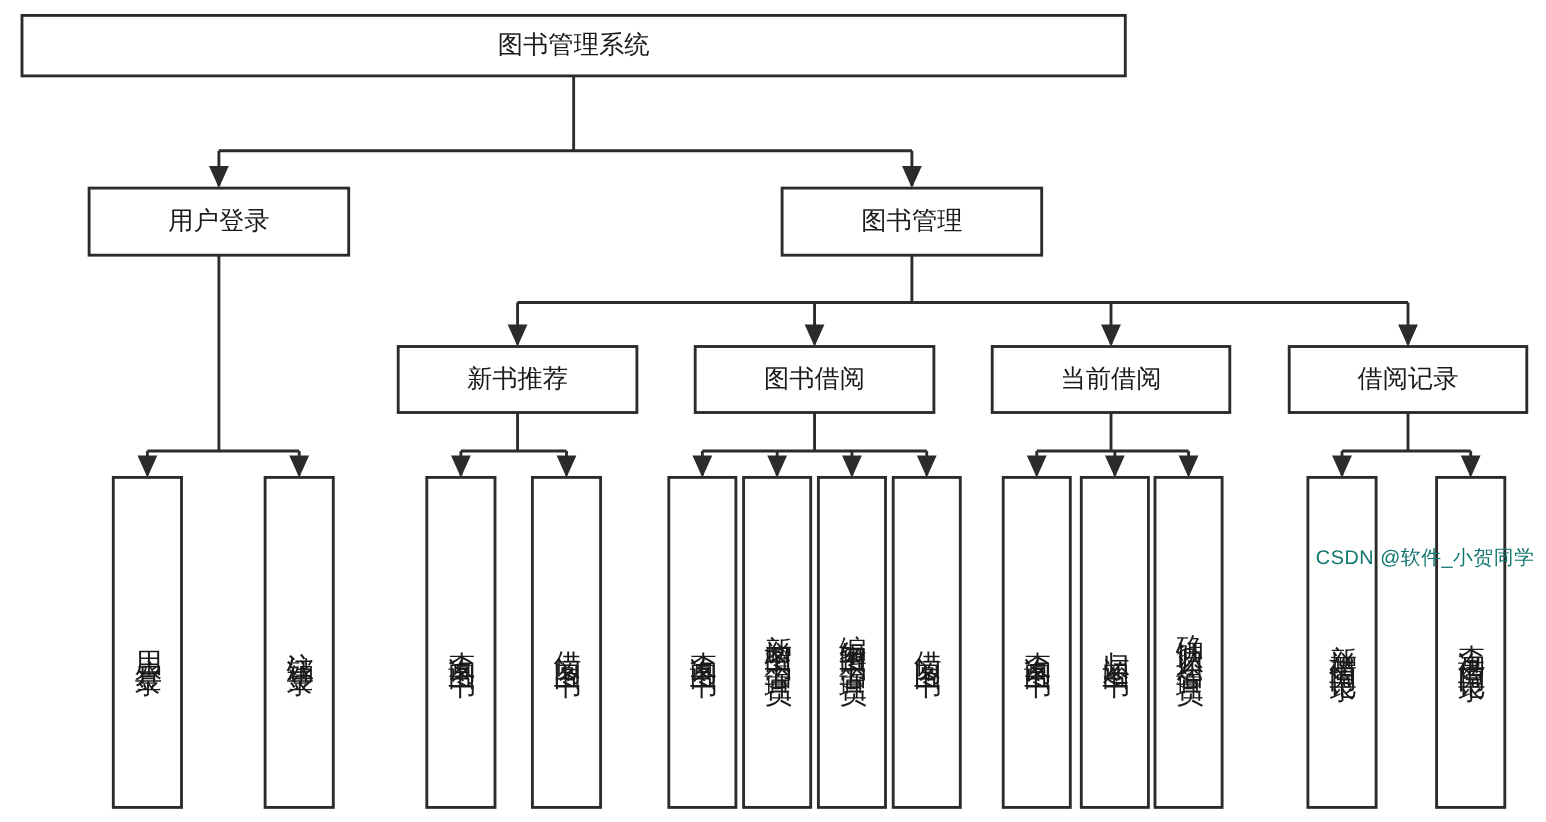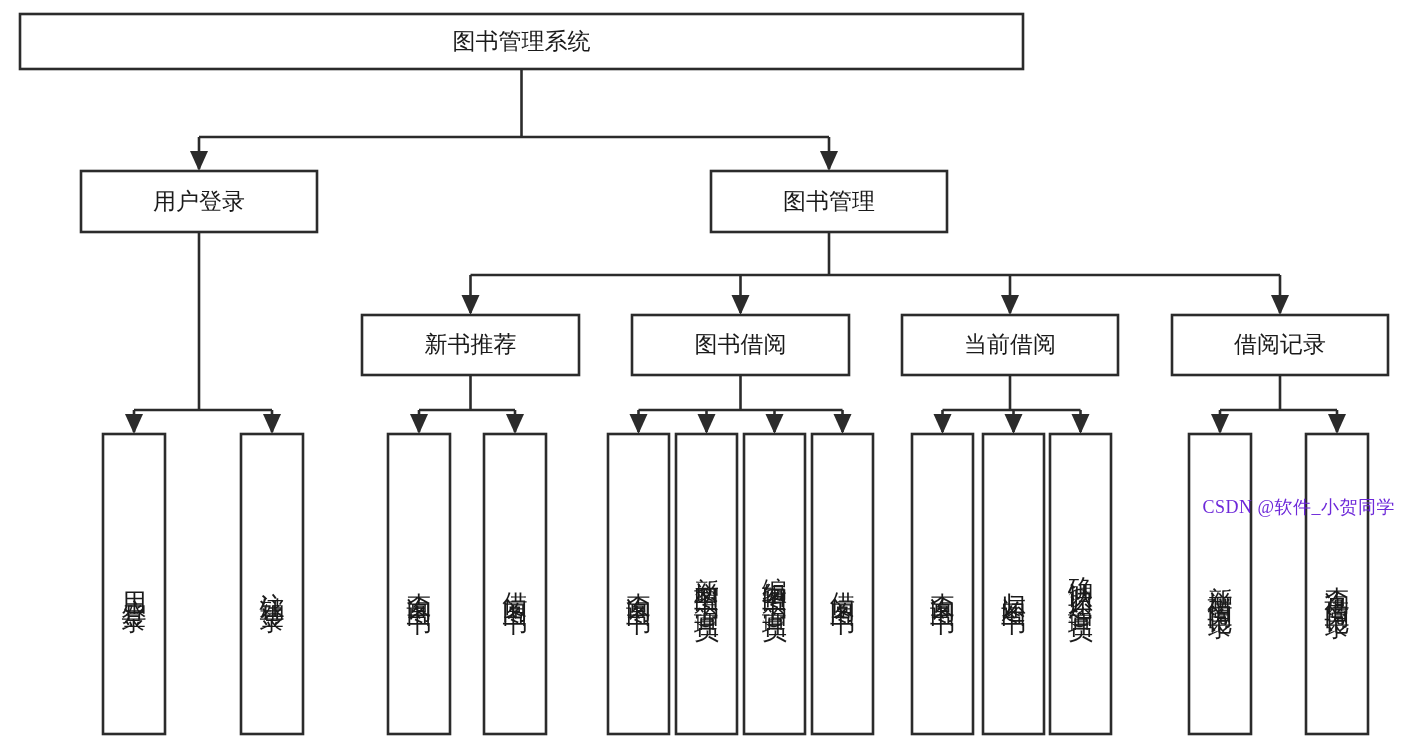--- a/index.html
+++ b/index.html
@@ -66,23 +66,23 @@
     font-size: 25px;
     line-height: 1;
     letter-spacing: 6px;
     color: #1a1a1a;
     white-space: nowrap;
   }
   #watermark {
     position: absolute;
     right: 10px;
     bottom: 6px;
-    font-family: Liberation Serif, serif;
+    font-family: Liberation Sans, sans-serif;
     font-size: 18px;
-    color: #6d28d9;
+    color: #0f766e;
     letter-spacing: 0.5px;
     white-space: nowrap;
   }
 </style>
 </head>
 <body>
 
 <div id="diagram-root">
   <svg class="flow" viewBox="0 0 1405 747" xmlns="http://www.w3.org/2000/svg">
     <g id="connectors">

